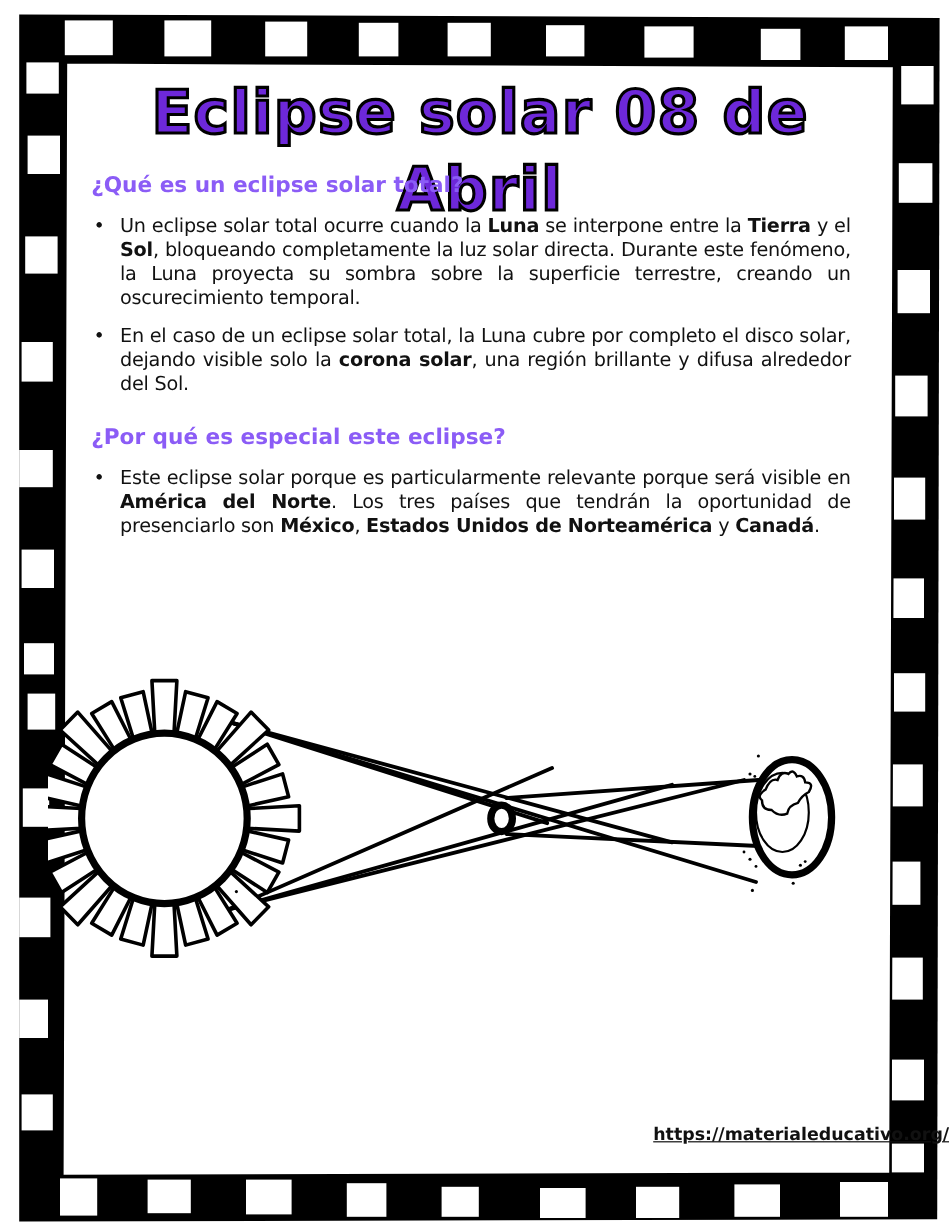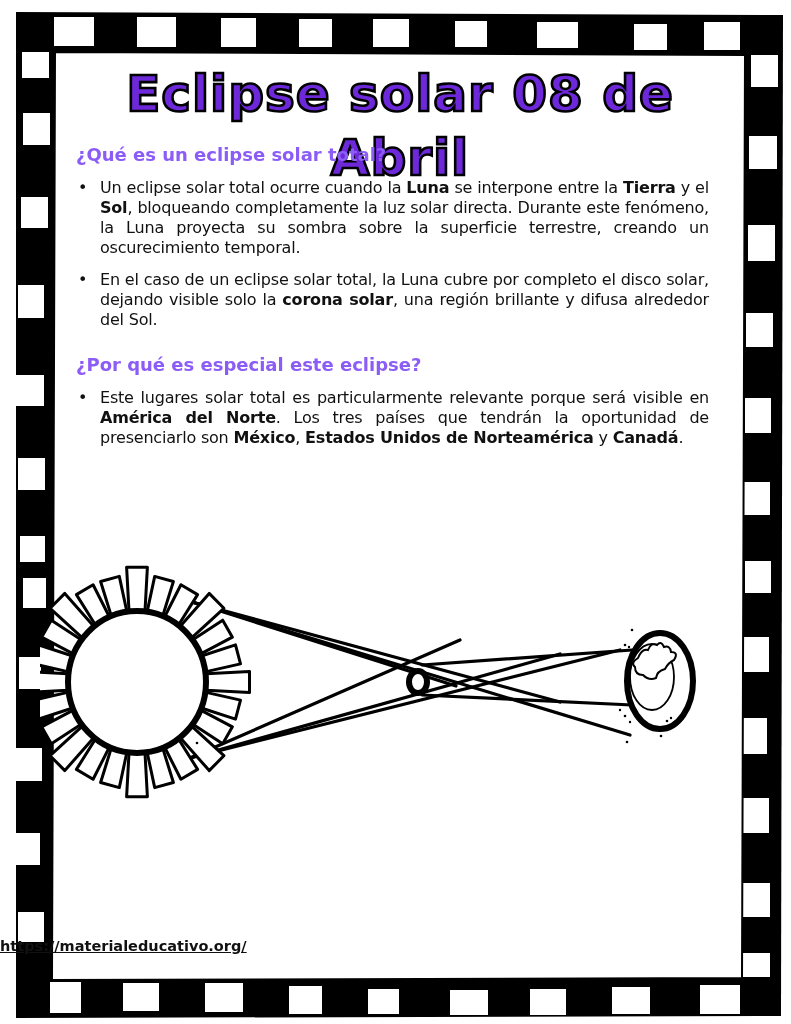--- a/index.html
+++ b/index.html
@@ -15,21 +15,21 @@
   .content { position: absolute; left: 76px; top: 143px; width: 633px; }
   h2 { margin: 0; font-size: 18px; font-weight: bold; line-height: 24px; color: #8b5cf6; }
   ul { margin: 11px 0 0 0; padding: 0; list-style: none; }
   li { position: relative; padding-left: 24px; font-size: 16px; line-height: 20px;
        text-align: justify; margin-bottom: 12px; letter-spacing: -0.2px; }
   li::before { content: "•"; position: absolute; left: 2px; top: 0; font-size: 16px; }
   b { font-weight: bold; }
   .sec2 { margin-top: 23px; }
   .diagram { position: absolute; left: 40px; top: 550px; width: 720px; height: 250px; }
   .footer-link {
-    position: absolute; left: 0; width: 791px; top: 938px; text-align: left;
+    position: absolute; left: 0; width: 791px; top: 938px; text-align: right;
     font-size: 14.5px; font-weight: bold; color: #111; text-decoration: underline;
   }
 </style>
 </head>
 <body>
 
 <svg class="frame-svg" viewBox="0 0 791 1024" xmlns="http://www.w3.org/2000/svg">
 
   <path d="M16 12 L783 15 L781 1016 L16 1018 Z" fill="#000"></path>
 
@@ -92,21 +92,21 @@
   <section>
     <h2>¿Qué es un eclipse solar total?</h2>
     <ul>
       <li><span>Un eclipse solar total ocurre cuando la </span><b>Luna</b><span> se interpone entre la </span><b>Tierra</b><span> y el </span><b>Sol</b><span>, bloqueando completamente la luz solar directa. Durante este fenómeno, la Luna proyecta su sombra sobre la superficie terrestre, creando un oscurecimiento temporal.</span></li>
       <li><span>En el caso de un eclipse solar total, la Luna cubre por completo el disco solar, dejando visible solo la </span><b>corona solar</b><span>, una región brillante y difusa alrededor del Sol.</span></li>
     </ul>
   </section>
   <section class="sec2">
     <h2>¿Por qué es especial este eclipse?</h2>
     <ul>
-      <li><span>Este lugares solar total es particularmente relevante porque será visible en </span><b>América del Norte</b><span>. Los tres países que tendrán la oportunidad de presenciarlo son </span><b>México</b><span>, </span><b>Estados Unidos de Norteamérica</b><span> y </span><b>Canadá</b><span>.</span></li>
+      <li><span>Este eclipse solar porque es particularmente relevante porque será visible en </span><b>América del Norte</b><span>. Los tres países que tendrán la oportunidad de presenciarlo son </span><b>México</b><span>, </span><b>Estados Unidos de Norteamérica</b><span> y </span><b>Canadá</b><span>.</span></li>
     </ul>
   </section>
 </div>
 
 <svg class="diagram" viewBox="0 0 720 250" xmlns="http://www.w3.org/2000/svg">
 
   <g stroke="#000" stroke-width="3.2" fill="none" stroke-linecap="round">
     <line x1="152" y1="52" x2="520" y2="152"></line>
     <line x1="152" y1="52" x2="416" y2="136"></line>
     <line x1="152" y1="52" x2="590" y2="185"></line>

